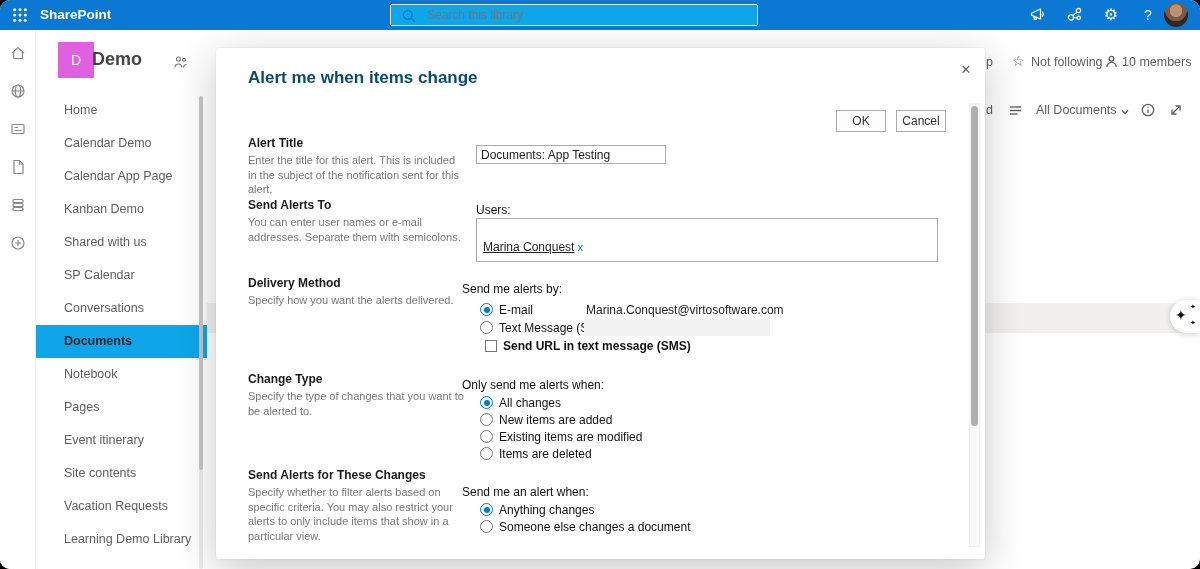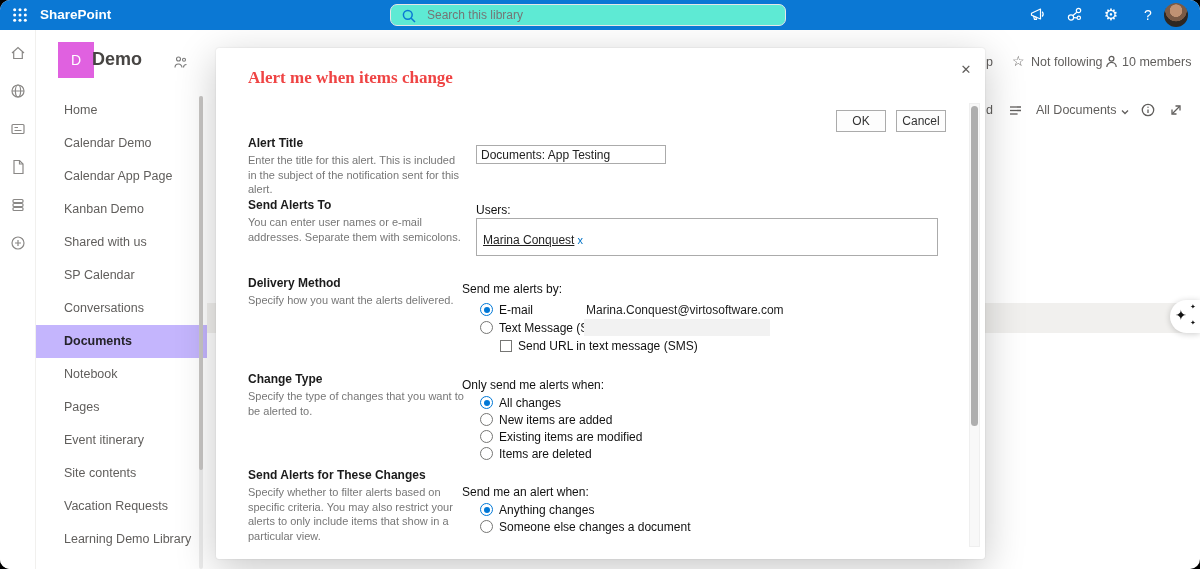--- a/index.html
+++ b/index.html
@@ -3,69 +3,69 @@
 <meta charset="utf-8">
 <style>
   html,body{margin:0;padding:0;background:#000;}
   *{box-sizing:border-box;font-family:"Liberation Sans","DejaVu Sans",sans-serif;}
   #app{position:relative;width:1200px;height:569px;background:#fff;overflow:hidden;border-radius:10px;}
 
   
   .suitebar{position:absolute;left:0;top:0;width:1200px;height:30px;background:#0b78d4;z-index:5;}
   .waffle{position:absolute;left:12px;top:7px;width:16px;height:16px;cursor:pointer;}
   .app-name{position:absolute;left:40px;top:0;height:30px;line-height:30px;color:#fff;font-size:13.5px;font-weight:700;}
-  .searchbox{position:absolute;left:390px;top:4px;width:396px;height:22px;background:#5eead4;border-radius:7px;border:1px solid #e6e6e6;}
+  .searchbox{position:absolute;left:390px;top:4px;width:368px;height:22px;background:#0ea5e9;border-radius:2px;border:1px solid #e6e6e6;}
   .searchbox svg{position:absolute;left:10px;top:3px;}
   .searchbox input{position:absolute;left:34px;top:0;width:300px;height:20px;border:none;outline:none;font-size:12px;color:#444;background:transparent;}
   .sb-ico{position:absolute;top:6px;width:18px;height:18px;color:#fff;text-align:center;line-height:18px;font-size:15px;cursor:pointer;}
   .avatar{position:absolute;left:1164px;top:3px;width:24px;height:24px;border-radius:50%;cursor:pointer;
     background:radial-gradient(circle at 50% 32%,#c09273 0 30%,#7a5a45 32% 52%,#2e2722 54% 100%);}
 
   
   .rail{position:absolute;left:0;top:30px;width:36px;height:539px;background:#fff;border-right:1px solid #f1f0ee;z-index:3;}
   .rail-ico{position:absolute;left:9px;width:18px;height:18px;cursor:pointer;}
   .rail-ico svg{stroke:#8a8886;fill:none;stroke-width:1.2;}
 
   
   .sidebar{position:absolute;left:36px;top:30px;width:171px;height:539px;background:#fff;z-index:3;}
   .site-logo{position:absolute;left:22px;top:12px;width:36px;height:36px;background:#e061e0;color:#fff;
     font-size:14px;text-align:center;line-height:36px;cursor:pointer;}
   .site-name{position:absolute;left:56px;top:19px;font-size:18px;font-weight:600;color:#474543;cursor:pointer;}
   .teams-ico{position:absolute;left:137px;top:25px;width:15px;height:15px;}
   .nav{position:absolute;left:0;top:64px;width:171px;}
   .nav-item{height:33px;line-height:33px;padding-left:28px;font-size:12.5px;color:#605e5c;cursor:pointer;white-space:nowrap;}
-  .nav-item.selected{background:#c4b5fd;color:#25232a;font-weight:600;}
+  .nav-item.selected{background:#0ea5e9;color:#25232a;font-weight:600;}
   .side-scroll{position:absolute;left:163px;top:66px;width:4px;height:473px;background:#ececec;border-radius:2px;}
   .side-thumb{position:absolute;left:0;top:0;width:4px;height:374px;background:#c8c6c4;border-radius:2px;}
 
   
   .bg-el{position:absolute;z-index:1;color:#605e5c;font-size:12.5px;}
   .bg-strip{position:absolute;left:207px;top:303px;width:993px;height:30px;background:#f1f0ee;z-index:1;}
   .bg-ico svg{stroke:#605e5c;fill:none;stroke-width:1.3;}
   .sparkle-pill{position:absolute;left:1170px;top:300px;width:30px;height:33px;background:#fff;border-radius:17px 0 0 17px;
     box-shadow:0 1px 6px rgba(0,0,0,.2);z-index:2;cursor:pointer;}
   .sparkle-main{position:absolute;left:5px;top:7px;font-size:14px;color:#111;}
   .sparkle-s1{position:absolute;left:20px;top:3px;font-size:7px;color:#111;}
   .sparkle-s2{position:absolute;left:20px;top:19px;font-size:7px;color:#111;}
 
   
   .modal{position:absolute;left:216px;top:48px;width:769px;height:511px;background:#fff;border-radius:3px;z-index:4;
     box-shadow:0 10px 40px rgba(0,0,0,.22),0 0 2px rgba(0,0,0,.12);}
-  .modal-title{position:absolute;left:32px;top:20px;font-size:17px;font-weight:600;color:#ef4444;font-family:Liberation Serif, serif;}
+  .modal-title{position:absolute;left:32px;top:20px;font-size:17px;font-weight:600;color:#0c4a6e;}
   .modal-close{position:absolute;left:740px;top:12px;width:20px;height:20px;font-size:13px;color:#605e5c;text-align:center;line-height:20px;cursor:pointer;}
   .btn{position:absolute;top:62px;width:50px;height:22px;background:#fdfdfd;border:1px solid #ababab;font-size:12px;color:#333;
     text-align:center;line-height:20px;cursor:pointer;}
   .modal-scroll{position:absolute;left:753px;top:55px;width:11px;height:444px;background:#f8f8f8;border:1px solid #efefef;}
   .modal-thumb{position:absolute;left:1px;top:2px;width:7px;height:320px;background:#aeaeae;border-radius:4px;}
 
   .sec-h{position:absolute;font-size:12px;font-weight:700;color:#1b1b1b;}
   .sec-d{position:absolute;width:216px;font-size:11px;color:#777;line-height:1.32;}
   .grp-label{position:absolute;font-size:12px;color:#111;}
   .txt-input{position:absolute;height:19px;border:1px solid #ababab;font-size:12px;color:#222;padding:0 4px;outline:none;background:#fff;}
-  .users-box{position:absolute;left:260px;top:170px;width:462px;height:38px;border:1px solid #ababab;padding:14px 6px;font-size:12px;cursor:text;}
+  .users-box{position:absolute;left:260px;top:170px;width:462px;height:38px;border:1px solid #ababab;padding:21px 6px;font-size:12px;cursor:text;}
   .user-name{color:#1f1f1f;text-decoration:underline;cursor:pointer;}
   .user-x{color:#0072c6;font-size:11px;margin-left:3px;cursor:pointer;}
   .radio-group{position:absolute;display:flex;flex-direction:column;gap:4px;}
   .radio-row{display:flex;align-items:center;gap:6px;height:13px;cursor:pointer;}
   .radio-row.abs{position:absolute;}
   .radio{width:13px;height:13px;border:1px solid #767674;border-radius:50%;background:#fff;position:relative;flex:none;}
   .radio .dot{display:none;position:absolute;left:2.5px;top:2.5px;width:6px;height:6px;background:#0078d7;border-radius:50%;}
   .selected .radio{border-color:#0078d7;}
   .selected .radio .dot{display:block;}
   .radio-label{font-size:12px;color:#111;white-space:nowrap;}
@@ -311,21 +311,21 @@
           <span class="dot"></span>
         </span>
       <span class="radio-label">E-mail</span>
     </div>
     <div class="email-value">Marina.Conquest@virtosoftware.com</div>
     <div class="radio-row abs" style="left:264px;top:273px;">
       <span class="radio"></span>
       <span class="radio-label">Text Message (SMS)</span>
     </div>
     <div class="sms-field"></div>
-    <div class="radio-row abs" style="left:284px;top:291px;">
+    <div class="radio-row abs" style="left:269px;top:291px;font-weight:bold;">
       <span class="checkbox"></span>
       <span class="radio-label">Send URL in text message (SMS)</span>
     </div>
 
     <div class="sec-h" style="left:32px;top:324px;">Change Type</div>
     <div class="sec-d" style="left:32px;top:341px;">Specify the type of changes that you want to be alerted to.</div>
     <div class="grp-label" style="left:246px;top:330px;">Only send me alerts when:</div>
     <div class="radio-group" style="left:264px;top:348px;">
 
         <div class="radio-row selected">

